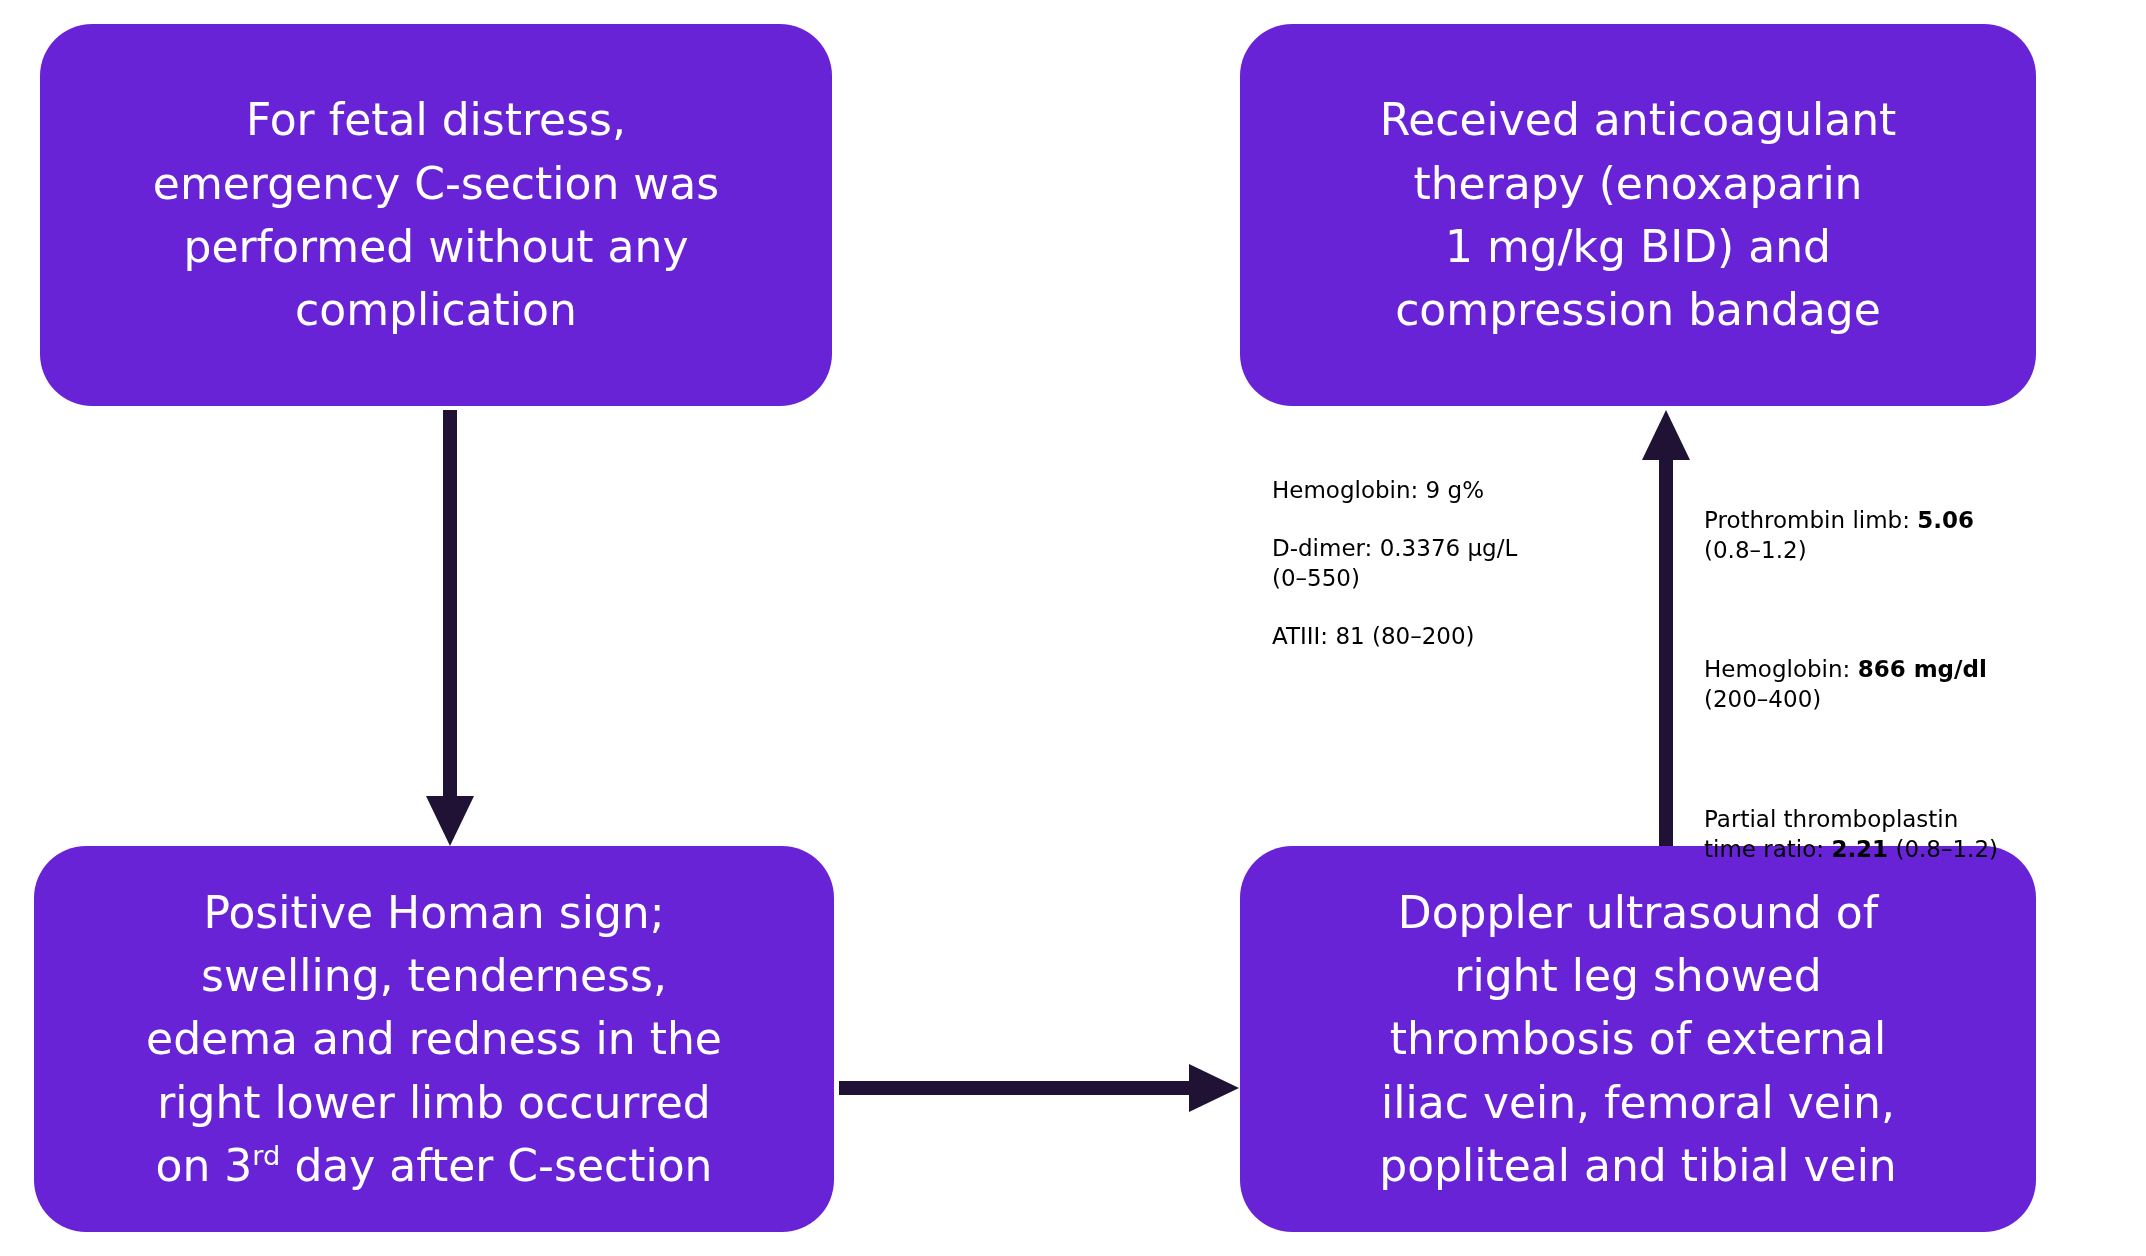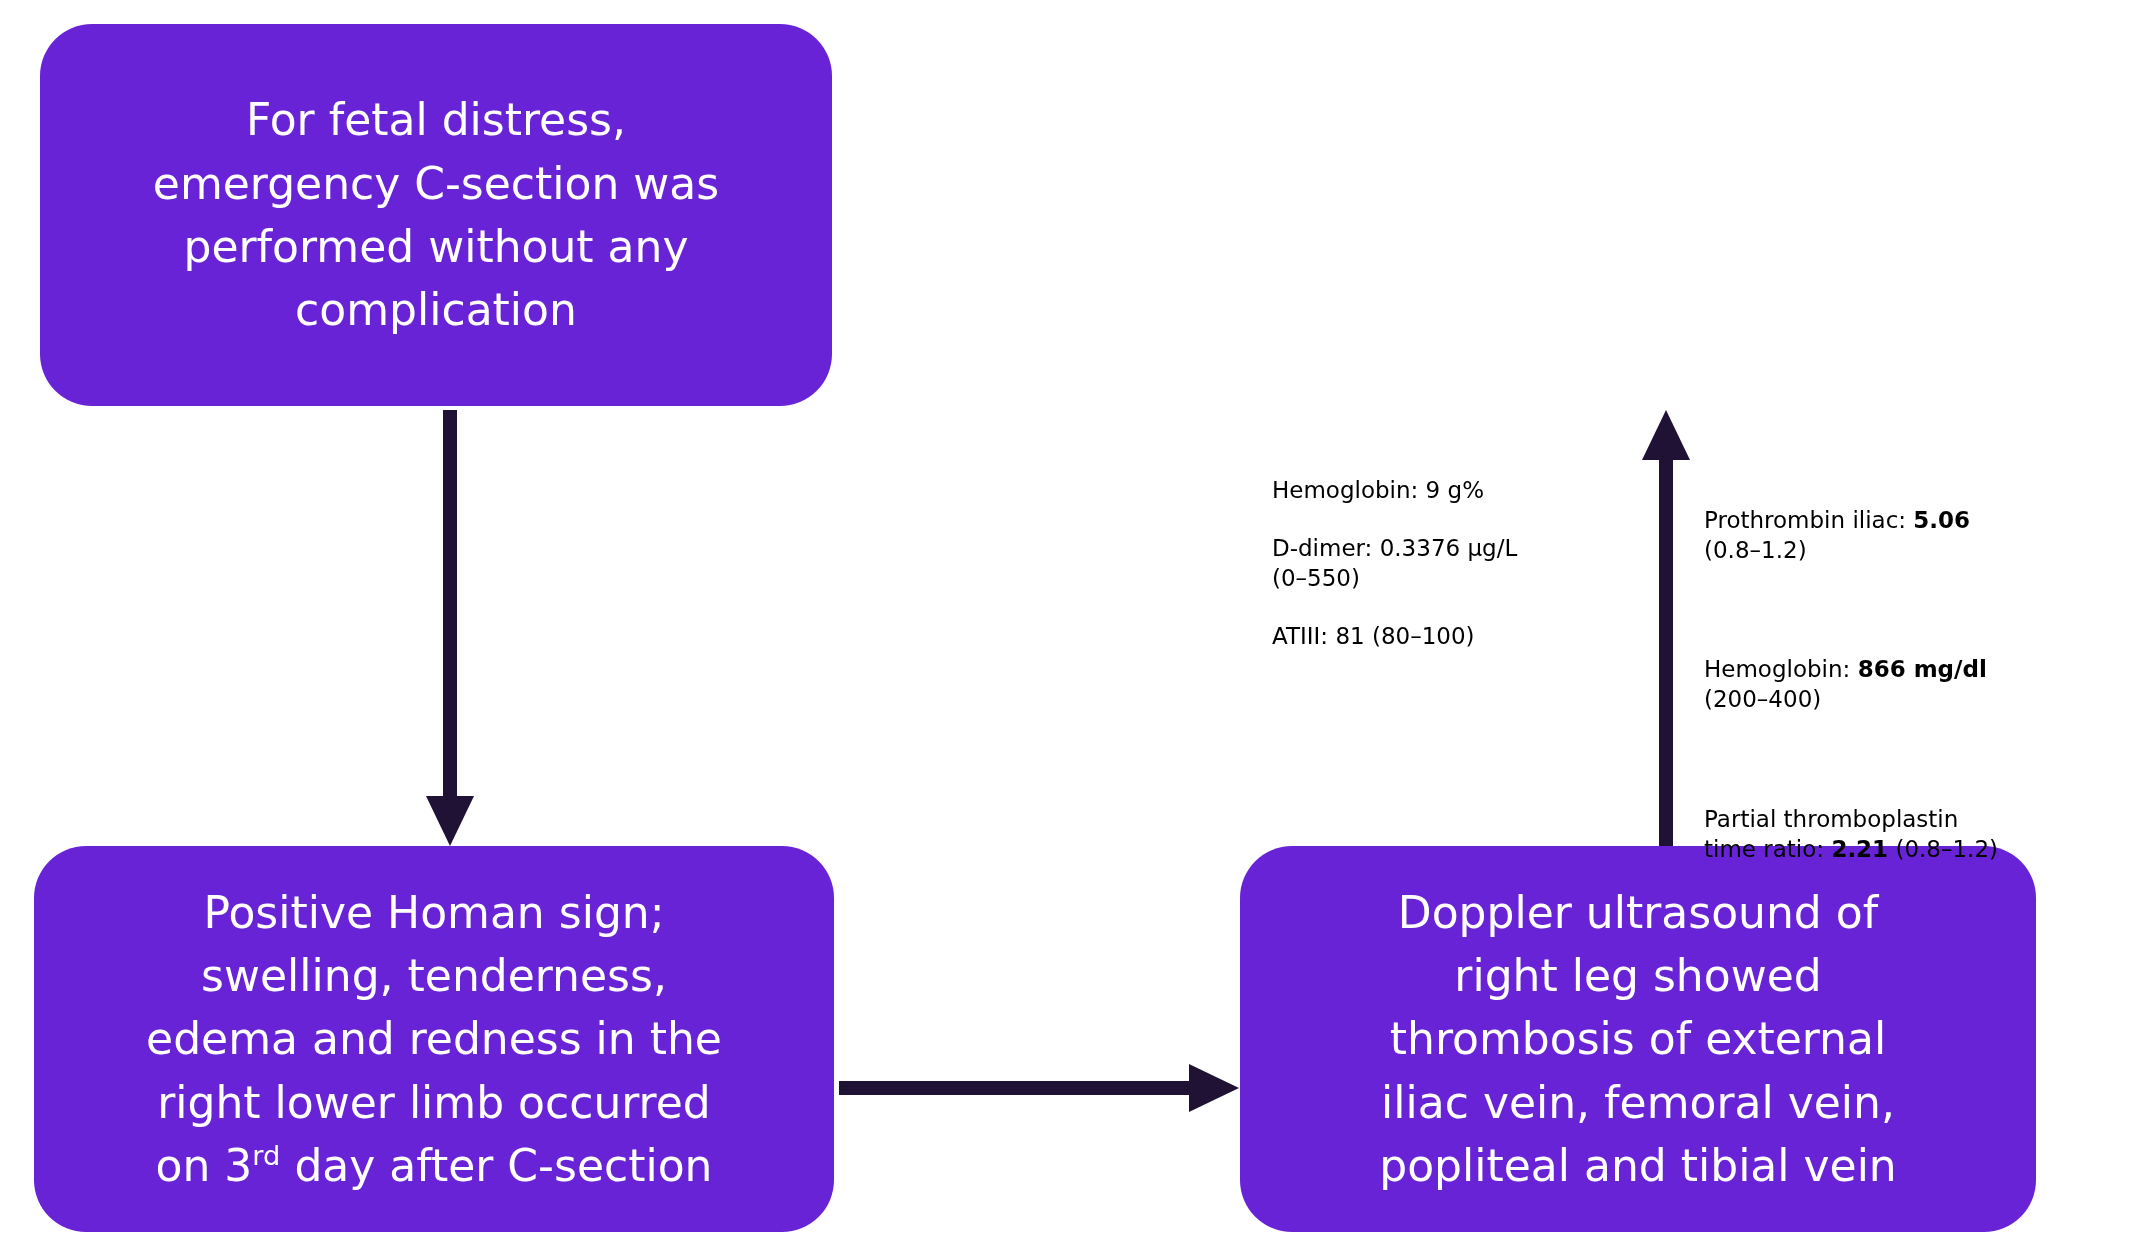--- a/index.html
+++ b/index.html
@@ -99,20 +99,26 @@
 
 <div class="canvas">
 
   <div class="flow-box" id="box-tl">
     <div class="box-text">For fetal distress,
 emergency C-section was
 performed without any
 complication</div>
   </div>
 
+  <div class="flow-box" id="box-tr">
+    <div class="box-text">Received anticoagulant
+therapy (enoxaparin
+1 mg/kg BID) and
+compression bandage</div>
+  </div>
 
   <div class="flow-box" id="box-bl">
     <div class="box-text"><span>Positive Homan sign;
 swelling, tenderness,
 edema and redness in the
 right lower limb occurred
 on 3</span><sup>rd</sup><span> day after C-section</span></div>
   </div>
 
   <div class="flow-box" id="box-br">
@@ -135,26 +141,26 @@
 
   <div class="arrow" id="arrow-up">
     <div class="shaft"></div>
     <div class="head"></div>
   </div>
 
   <div class="labs" id="labs-left">
     <div class="lab-item">Hemoglobin: 9 g%</div>
     <div class="lab-item">D-dimer: 0.3376 µg/L
 (0–550)</div>
-    <div class="lab-item">ATIII: 81 (80–100)</div>
+    <div class="lab-item">ATIII: 81 (80–200)</div>
   </div>
 
   <div class="labs" id="labs-right">
     <div class="lab-item">
-      <span>Prothrombin iliac: </span><b>5.06</b>
+      <span>Prothrombin limb: </span><b>5.06</b>
       <div class="lab-range">(0.8–1.2)</div>
     </div>
     <div class="lab-item">
       <span>Hemoglobin: </span><b>866 mg/dl</b>
       <div class="lab-range">(200–400)</div>
     </div>
     <div class="lab-item">
       <span>Partial thromboplastin
 time ratio: </span><b>2.21</b><span> (0.8–1.2)</span>
     </div>

